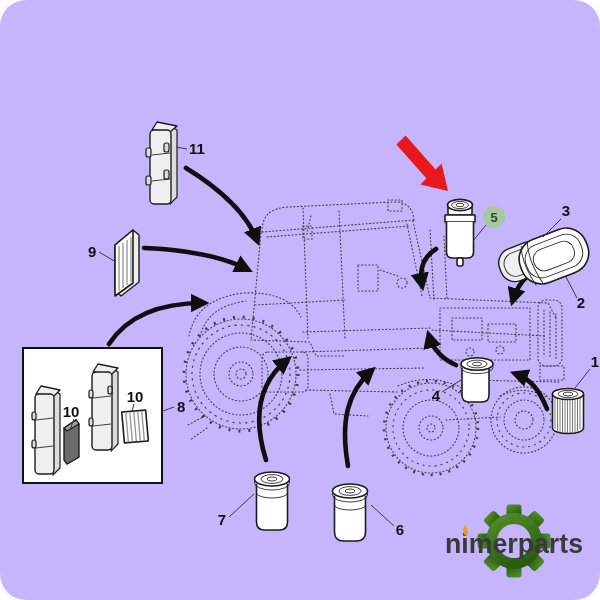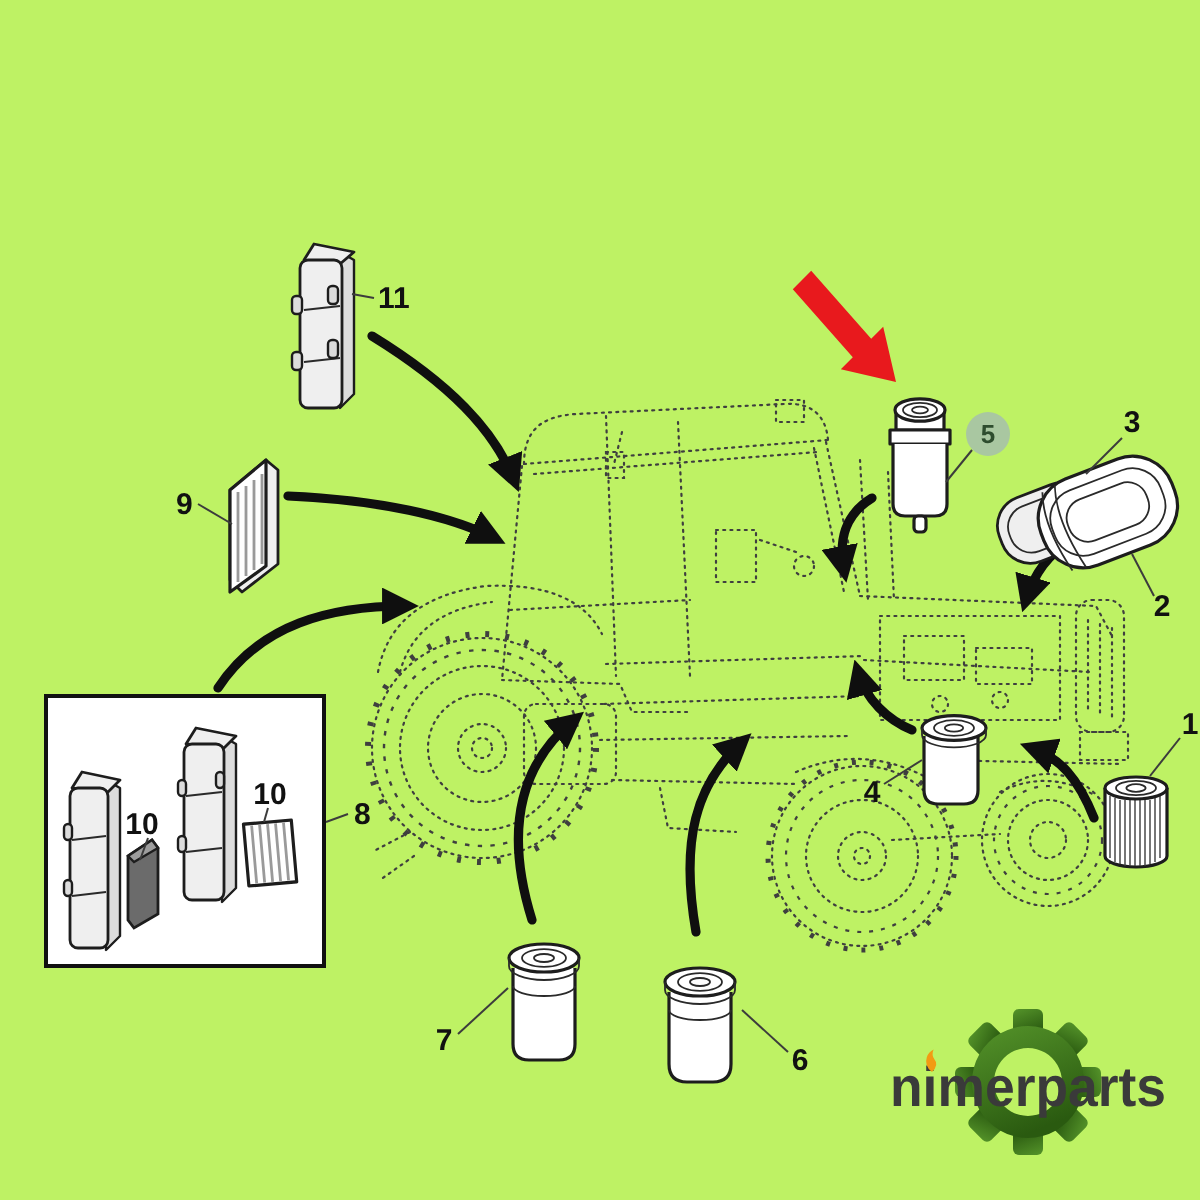--- a/index.html
+++ b/index.html
@@ -1,17 +1,17 @@
 <!DOCTYPE html>
 <html><head>
 <meta charset="utf-8">
 <style>
   html,body{margin:0;padding:0;background:#fff;}
-  #stage{position:relative;width:600px;height:600px;background:#bef264;overflow:hidden;
-         font-family:"Liberation Sans",sans-serif;}
+  #stage{position:relative;width:600px;height:600px;background:#c4b5fd;overflow:hidden;
+         font-family:"Liberation Sans",sans-serif;border-radius:26px;}
   svg{position:absolute;left:0;top:0;}
   .dot{fill:none;stroke:#3f3f3f;stroke-width:1.1;stroke-dasharray:1 2.6;stroke-linecap:round;}
   .solid{fill:#fff;stroke:#1d1d1d;stroke-width:1.6;stroke-linejoin:round;}
   .face{fill:#efefef;stroke:#1d1d1d;stroke-width:1.4;stroke-linejoin:round;}
   .shade{fill:#dcdcdc;stroke:#1d1d1d;stroke-width:1.2;stroke-linejoin:round;}
   .thin{fill:none;stroke:#2a2a2a;stroke-width:0.9;}
   .stripe{stroke:#9a9a9a;stroke-width:1.4;}
   .pleat{stroke:#3c3c3c;stroke-width:0.7;}
   .leader{stroke:#3c3c3c;stroke-width:1;fill:none;}
   .arrow{fill:none;stroke:#0f0f0f;stroke-width:4.6;stroke-linecap:round;}

